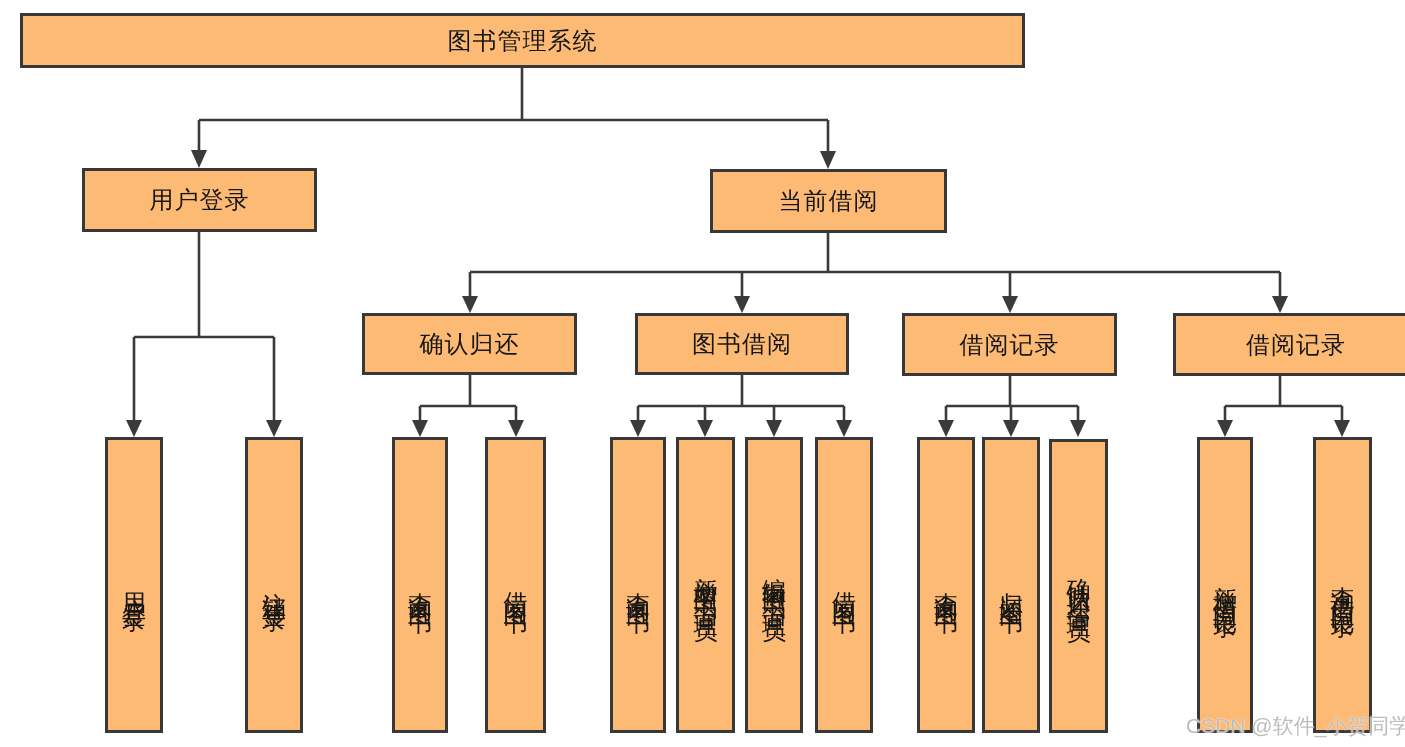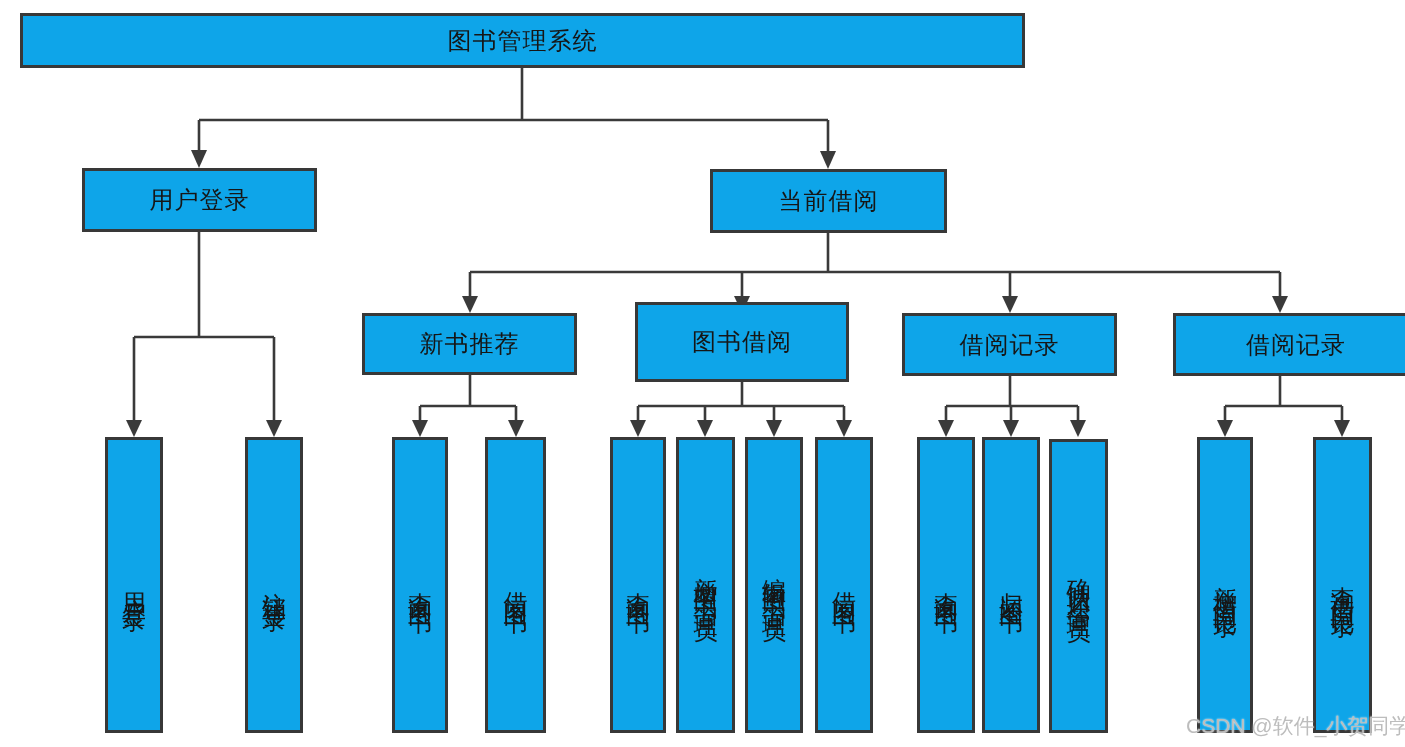--- a/index.html
+++ b/index.html
@@ -22,21 +22,21 @@
     stroke-width: 2.6;
     fill: none;
   }
   svg.connectors polygon {
     fill: #3a3a3a;
     stroke: none;
   }
   .node {
     position: absolute;
     box-sizing: border-box;
-    background: #0ea5e9;
+    background: #fdba74;
     border: 3px solid #383838;
     display: flex;
     align-items: center;
     justify-content: center;
     z-index: 2;
     color: #161616;
   }
   .hnode span {
     font-size: 24px;
     letter-spacing: 1px;
@@ -115,23 +115,23 @@
   </div>
 
   <div class="node hnode" style="left:82px; top:168px; width:235px; height:64px;">
     <span>用户登录</span>
   </div>
   <div class="node hnode" style="left:710px; top:169px; width:237px; height:64px;">
     <span>当前借阅</span>
   </div>
 
   <div class="node hnode" style="left:362px; top:313px; width:215px; height:62px;">
-    <span>新书推荐</span>
+    <span>确认归还</span>
   </div>
-  <div class="node hnode" style="left:635px; top:302px; width:214px; height:80px;text-align:center;">
+  <div class="node hnode" style="left:635px; top:313px; width:214px; height:62px;text-align:center;">
     <span>图书借阅</span>
   </div>
   <div class="node hnode" style="left:902px; top:313px; width:215px; height:63px;">
     <span>借阅记录</span>
   </div>
   <div class="node hnode" style="left:1173px; top:313px; width:246px; height:63px;">
     <span>借阅记录</span>
   </div>
 
   <div class="node vnode" style="left:105px; top:437px; width:58px; height:296px;">

